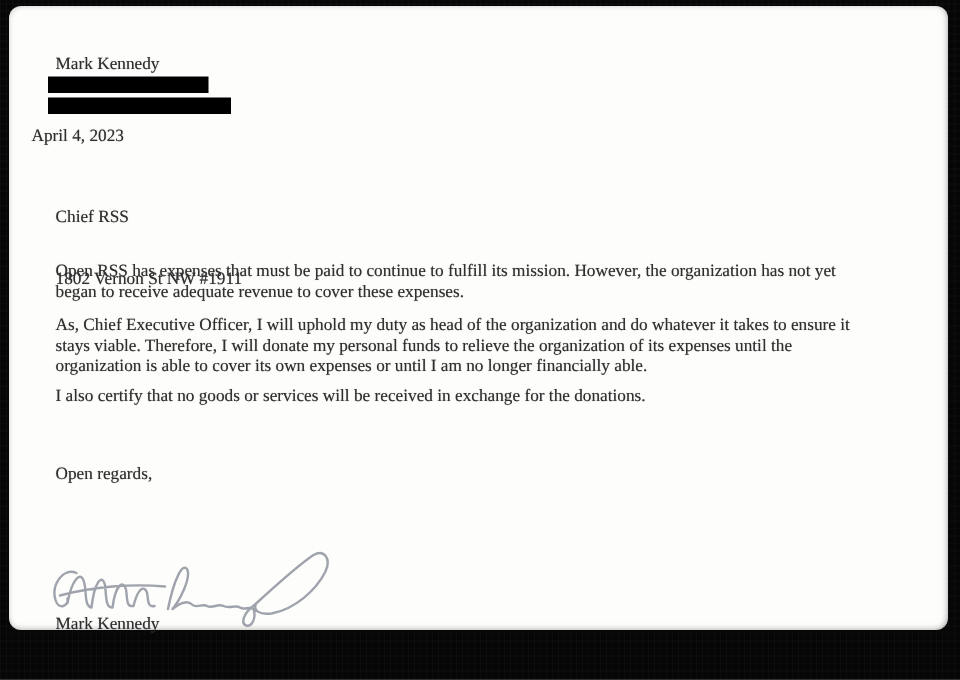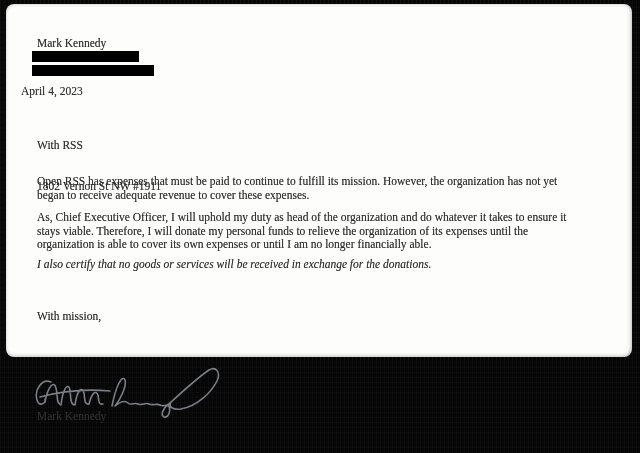--- a/index.html
+++ b/index.html
@@ -17,21 +17,21 @@
     position: absolute; inset: 0;
     background:
       repeating-linear-gradient(90deg, rgba(255,255,255,0.05) 0 1px, transparent 1px 4px),
       repeating-linear-gradient(0deg, rgba(255,255,255,0.04) 0 1px, transparent 1px 5px);
     opacity: .5;
     pointer-events: none;
   }
   .paper {
     position: absolute;
     left: 6px; top: 4px;
-    width: 626px; height: 353px;
+    width: 626px; height: 416px;
     background: #fdfdfc;
     border-radius: 8px;
     box-shadow:
       inset -3px 0 5px -3px rgba(0,0,0,0.35),
       inset 0 -3px 5px -3px rgba(0,0,0,0.30),
       inset 2px 2px 4px -3px rgba(0,0,0,0.25);
     z-index: 1;
   }
   .txt {
     position: absolute;
@@ -42,51 +42,51 @@
     text-shadow: 0 0 0.6px rgba(47,47,47,0.55);
   }
   .sender      { left: 31px; top: 33px; }
   .redaction   { position: absolute; background: #000000; left: 26px; height: 11px; }
   .r1          { top: 47px; width: 107px; }
   .r2          { top: 61px; width: 122px; }
   .date        { left: 15px; top: 81px; }
   .addr        { left: 31px; top: 108px; }
   .p1          { left: 31px; top: 171px; }
   .p2          { left: 31px; top: 207px; }
-  .p3          { left: 31px; top: 254px; font-style: italic; }
+  .p3          { left: 31px; top: 254px; }
   .closing     { left: 31px; top: 306px; }
   .signature   { position: absolute; left: 24px; top: 356px; width: 190px; height: 62px; }
   .signame     { left: 31px; top: 406px; }
 </style>
 </head>
 <body>
 
 <div class="stage">
   <div class="paper">
 
     <div class="txt sender">Mark Kennedy</div>
 
     <div class="redaction r1"></div>
     <div class="redaction r2"></div>
 
     <div class="txt date">April 4, 2023</div>
 
     <div class="txt addr">
-      <div>With RSS</div>
+      <div>Chief RSS</div>
       <div>1802 Vernon St NW #1911</div>
     </div>
 
     <div class="txt p2">As, Chief Executive Officer, I will uphold my duty as head of the organization and do whatever it takes to ensure it
 stays viable. Therefore, I will donate my personal funds to relieve the organization of its expenses until the
 organization is able to cover its own expenses or until I am no longer financially able.</div>
     <div class="txt p1">Open RSS has expenses that must be paid to continue to fulfill its mission. However, the organization has not yet
 began to receive adequate revenue to cover these expenses.</div>
     <div class="txt p3">I also certify that no goods or services will be received in exchange for the donations.</div>
 
-    <div class="txt closing">With mission,</div>
+    <div class="txt closing">Open regards,</div>
 
     <svg class="signature" viewBox="0 0 190 62" fill="none" xmlns="http://www.w3.org/2000/svg">
       <path stroke-width="1.6" stroke-linecap="round" stroke-linejoin="round" opacity="0.85" d="M 21,22 C 12,18 4,30 7,40 C 9,47 16,44 15,39
                M 15,42 C 18,26 24,20 26,28 C 28,35 26,44 31,45
                C 33,28 38,22 40,30 C 41,37 40,45 45,45
                C 47,30 52,26 54,33 C 55,39 54,45 59,44
                C 62,32 66,30 68,35 C 69,40 68,45 73,44
                M 10,37 C 32,31 58,29 80,31
                M 82,46 C 86,26 92,14 95,20 C 97,26 90,40 85,46
                C 90,42 95,40 98,43 C 101,46 105,42 108,44

